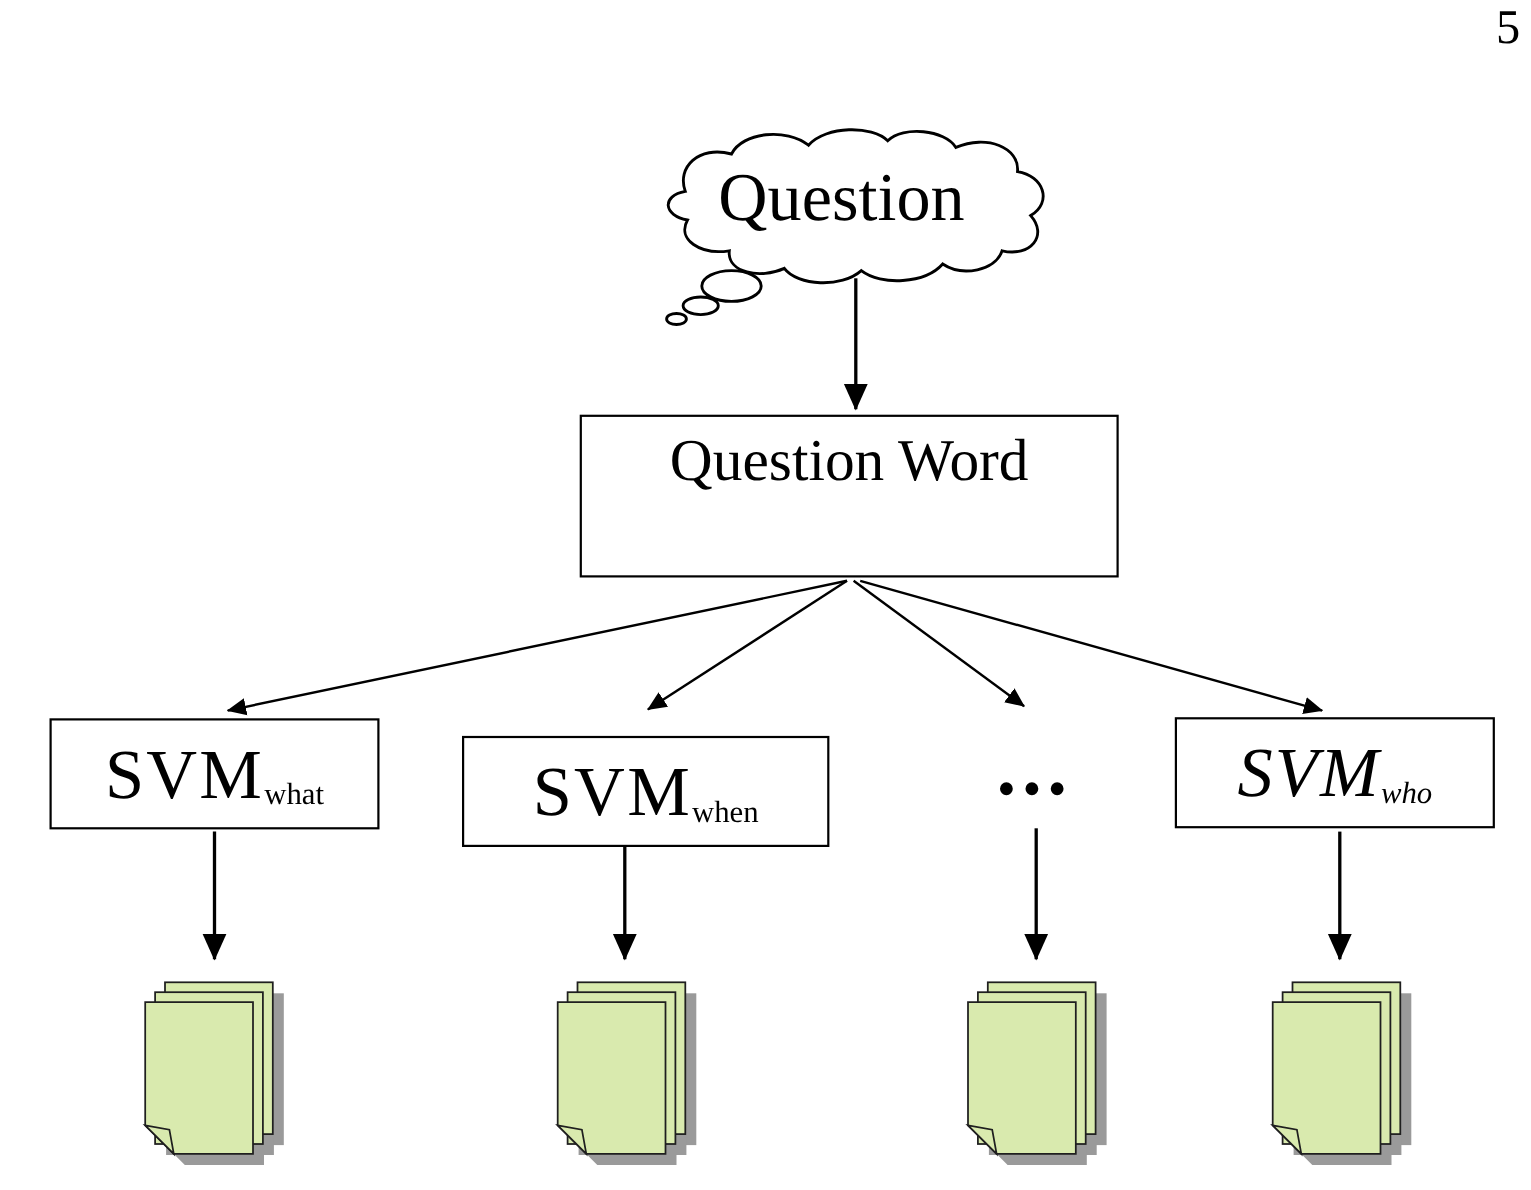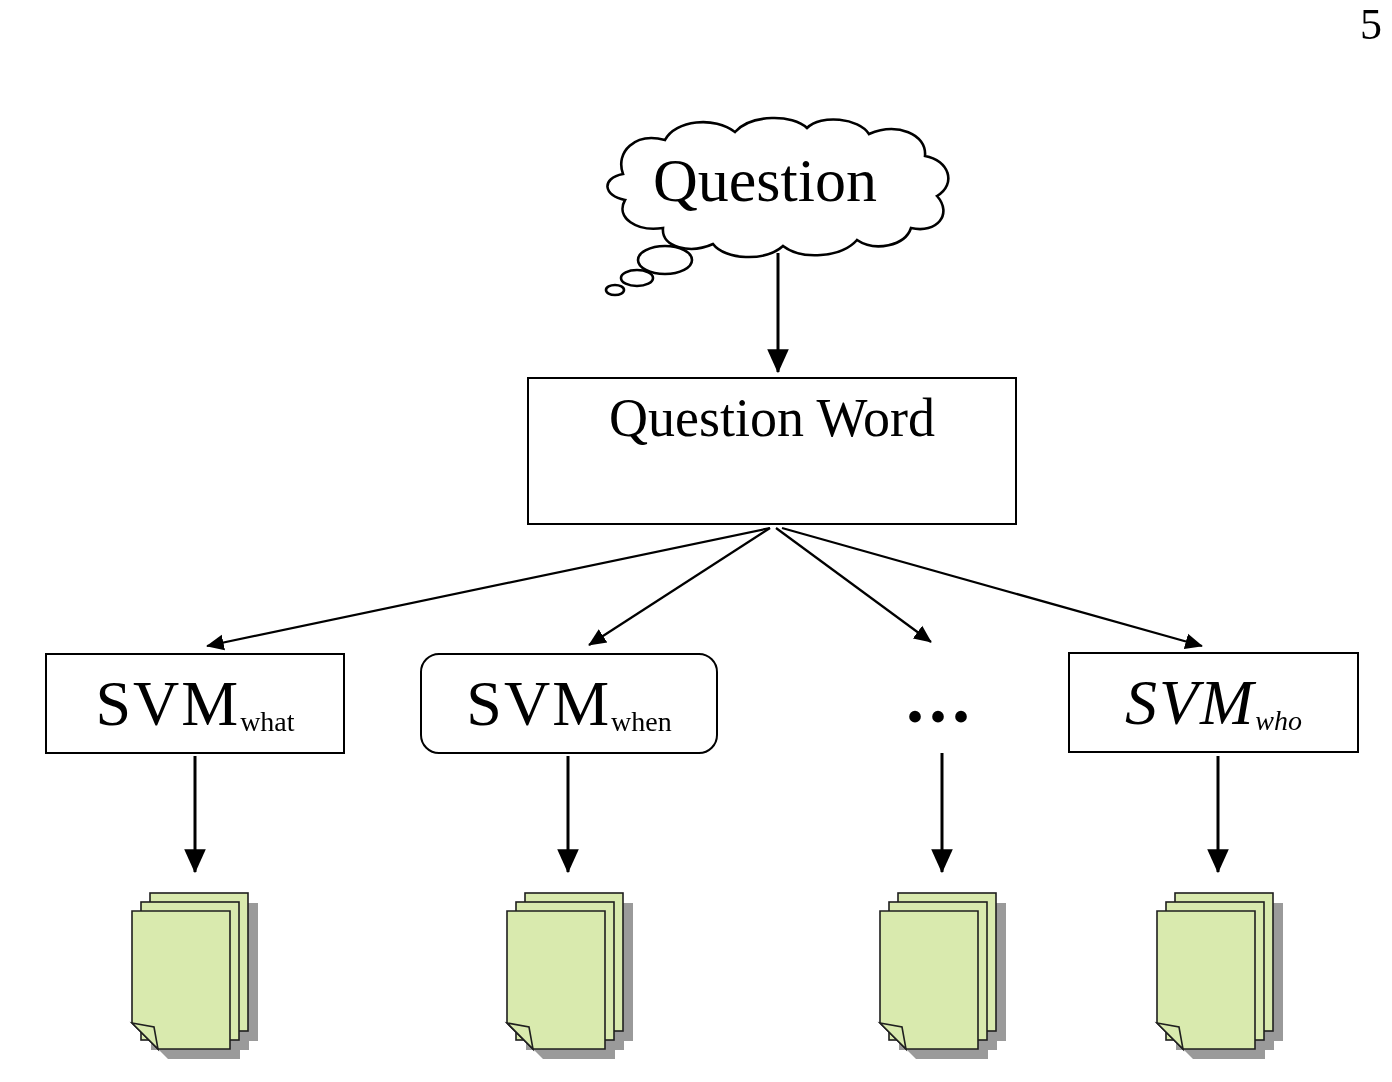--- a/index.html
+++ b/index.html
@@ -48,21 +48,21 @@
     font-size: 54px; line-height: 66px; padding-top: 6px;
   }
   .svm-box {
     height: 101px;
     line-height: 97px;
     white-space: nowrap;
   }
   .svm-box .svm-main { font-size: 64px; letter-spacing: 2px; }
   .svm-box .svm-sub  { font-size: 28px; vertical-align: -6px; letter-spacing: 0; }
   .svm-what { left: 45px;   top: 653px; width: 300px; }
-  .svm-when { left: 420px;  top: 653px; width: 298px; border-radius: 19px; }
+  .svm-when { left: 420px;  top: 669px; width: 334px; }
   .svm-who  { left: 1068px; top: 652px; width: 291px; font-style: italic; }
 
   .ellipsis-node {
     left: 893px; top: 662px; width: 95px;
     font-size: 72px; font-weight: bold; letter-spacing: 5px;
     line-height: 72px; text-align: center;
   }
 
   
   .doc-shadow { fill: var(--document-shadow, #9a9a9a); stroke: none; }

